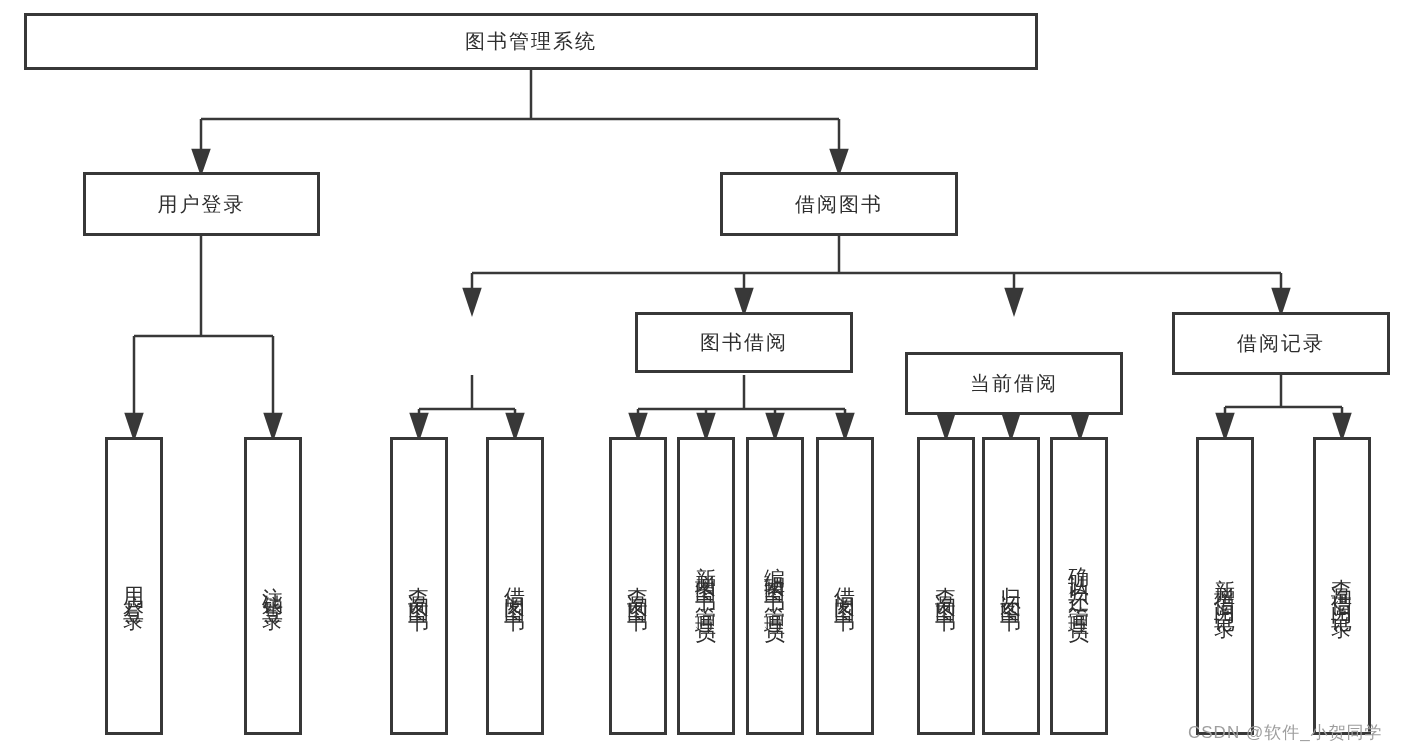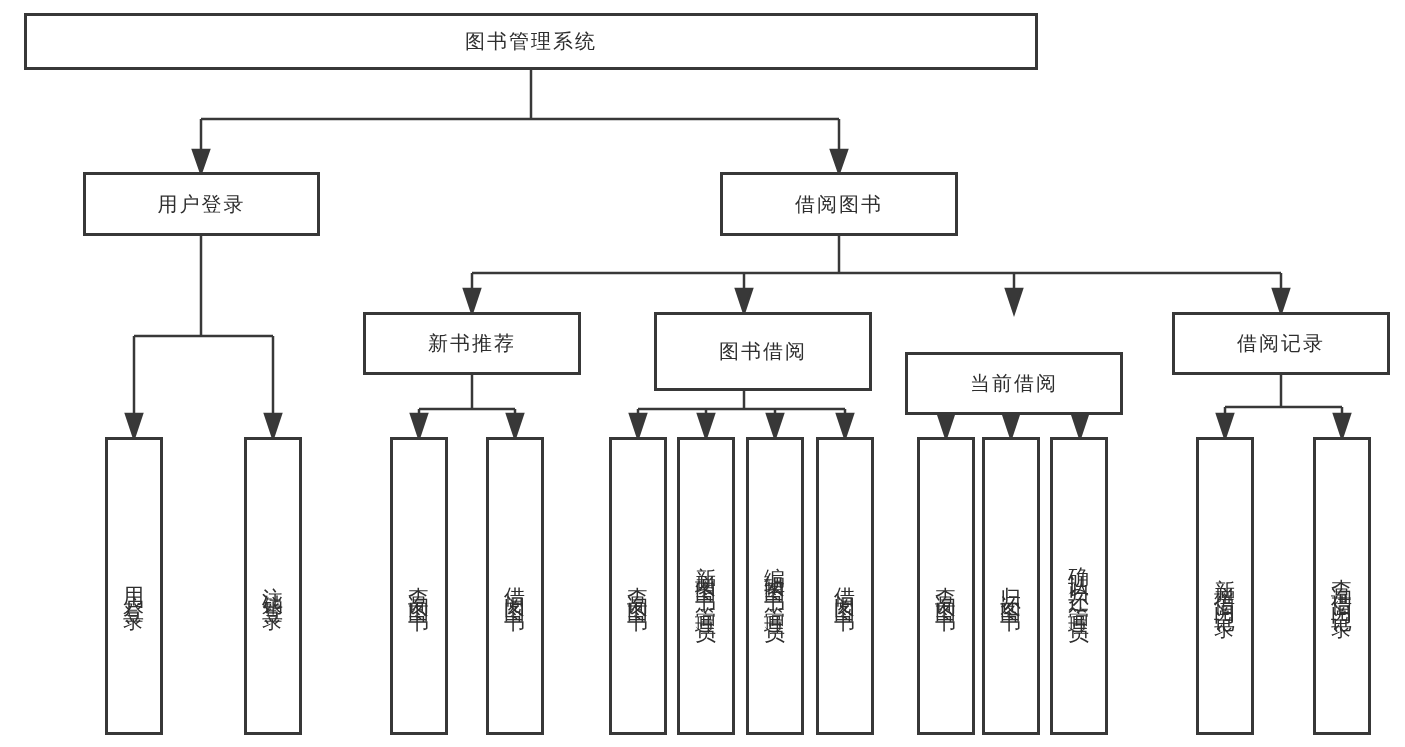--- a/index.html
+++ b/index.html
@@ -133,24 +133,21 @@
     <span>图书管理系统</span>
   </div>
 
   <div class="node" style="left:83px;top:172px;width:237px;height:64px;">
     <span>用户登录</span>
   </div>
   <div class="node" style="left:720px;top:172px;width:238px;height:64px;">
     <span>借阅图书</span>
   </div>
 
-  <div class="node" style="left:363px;top:312px;width:218px;height:63px;">
-    <span>新书推荐</span>
-  </div>
-  <div class="node" style="left:635px;top:312px;width:218px;height:79px;margin-left:19px;">
+  <div class="node" style="left:635px;top:312px;width:218px;height:61px;">
     <span>图书借阅</span>
   </div>
   <div class="node" style="left:905px;top:312px;width:218px;height:63px;margin-top:40px;">
     <span>当前借阅</span>
   </div>
   <div class="node" style="left:1172px;top:312px;width:218px;height:63px;">
     <span>借阅记录</span>
   </div>
 
   <div class="leaf" style="left:105px;">
@@ -190,14 +187,15 @@
     <span>确认归还（管理员）</span>
   </div>
 
   <div class="leaf" style="left:1196px;">
     <span>新增借阅记录</span>
   </div>
   <div class="leaf" style="left:1313px;">
     <span>查询借阅记录</span>
   </div>
 
+  <div class="watermark">CSDN @软件_小贺同学</div>
 
 </div>
 
 </body></html>

